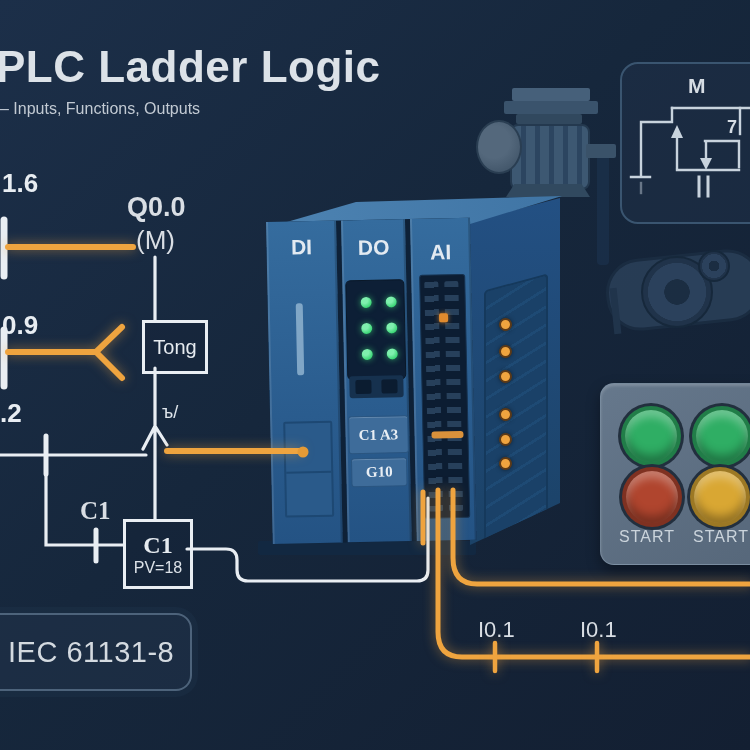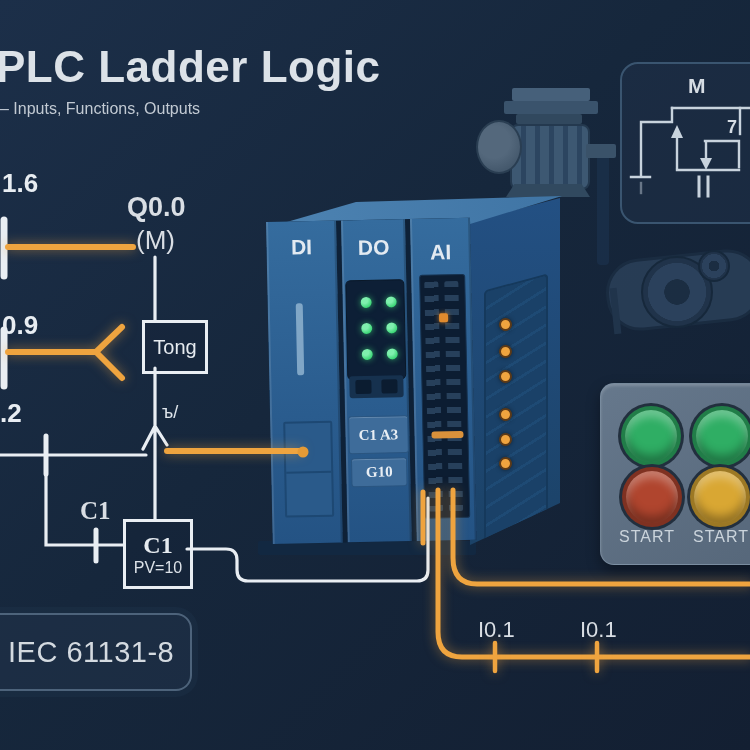--- a/index.html
+++ b/index.html
@@ -175,21 +175,21 @@
     <div class="pbtn" style="left: 89px; top: 83px; background: rgb(217, 167, 51);"></div>
     <div class="plabel" style="left:10px;width:72px;">START</div>
     <div class="plabel" style="left:82px;width:76px;">START</div>
   </div>
 
   <div class="wirebox" style="left:126px;top:320px;width:60px;height:48px;margin-left:16px;">
     <span style="font-size:20px;color:#E6EBF0;">Tong</span>
   </div>
   <div class="wirebox" style="left:123px;top:519px;width:64px;height:64px;flex-direction:column;">
     <span class="serif" style="font-size:24px;font-weight:700;color:#E6EBF0;">C1</span>
-    <span style="font-size:16px;color:#DCE2E8;">PV=10</span>
+    <span style="font-size:16px;color:#DCE2E8;">PV=18</span>
   </div>
   <div class="badge">
     <span>IEC 61131-8</span>
   </div>
 
   <svg class="lines" viewBox="0 0 750 750">
 
     <g>
       <path class="w-white" stroke-width="7" d="M4,220 V276"></path>
       <path class="w-white" stroke-width="7" d="M4,330 V386"></path>

